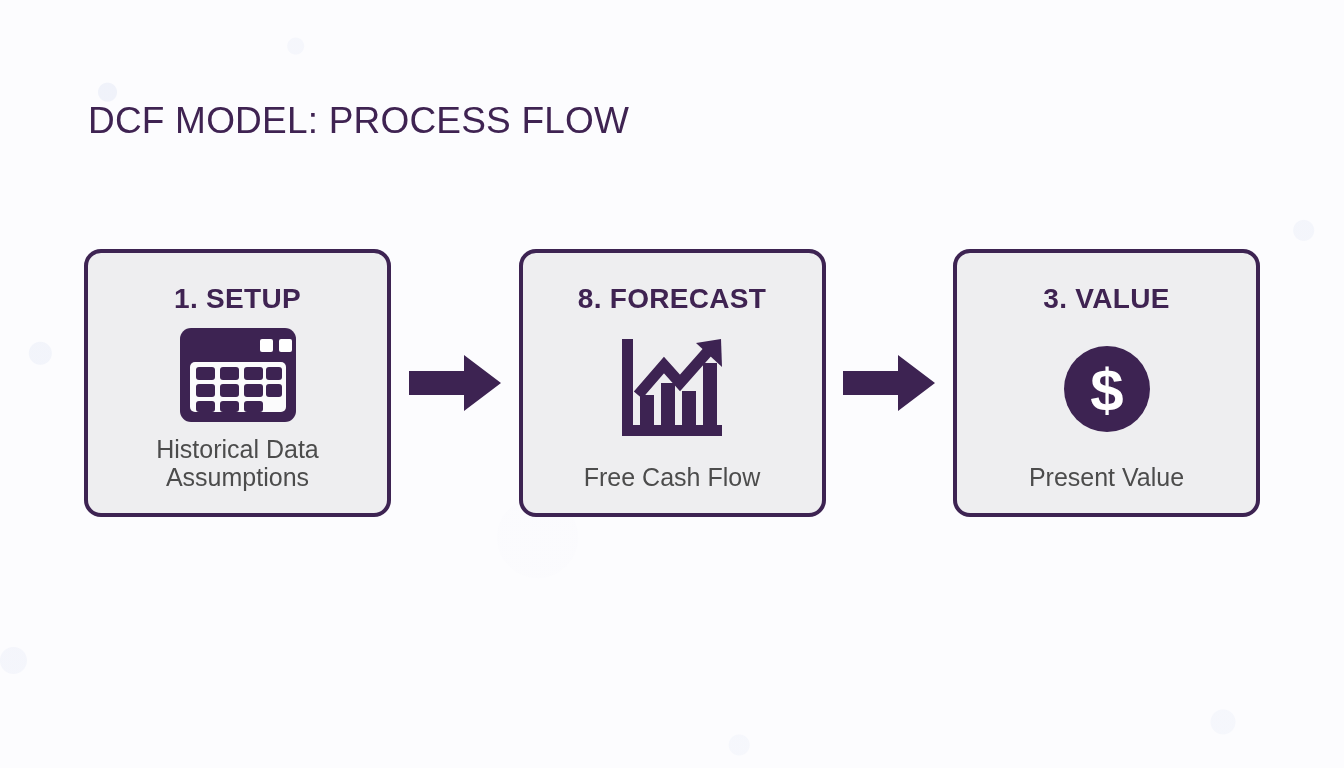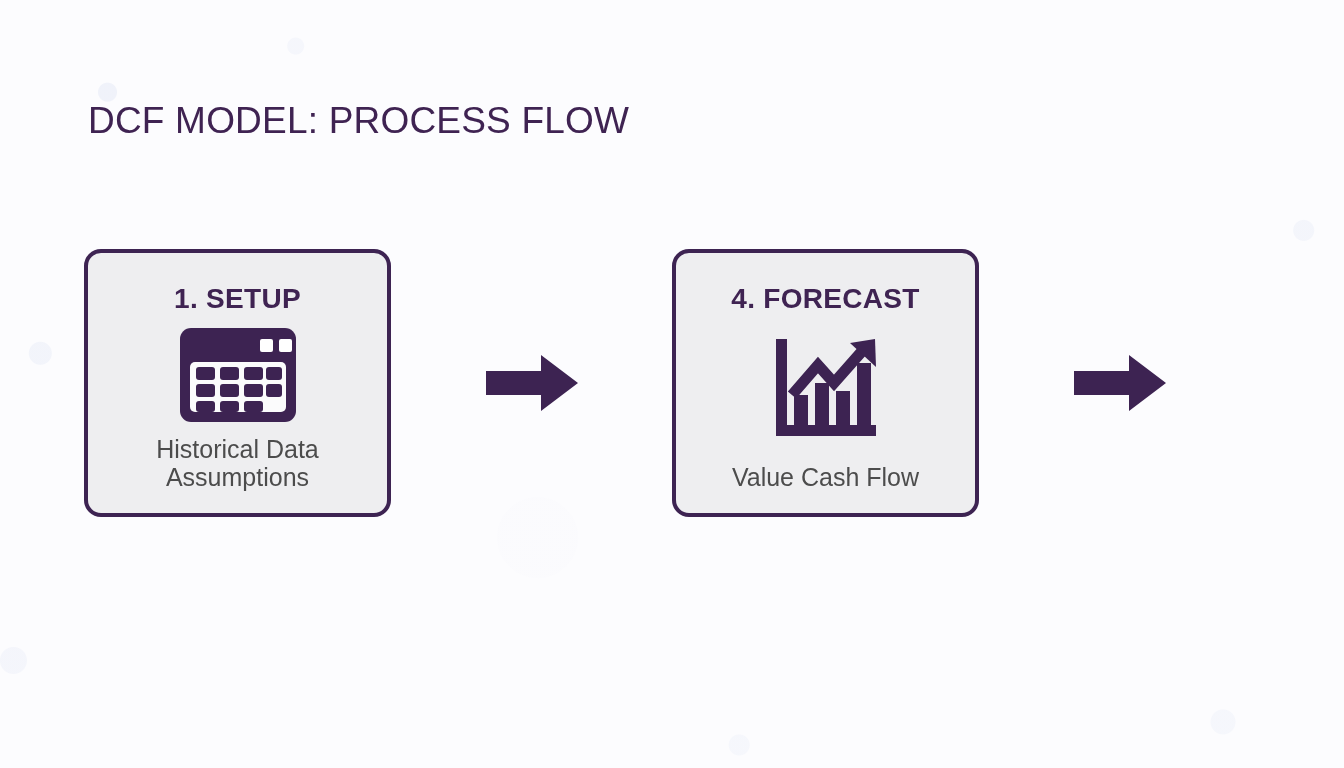--- a/index.html
+++ b/index.html
@@ -133,43 +133,55 @@
 
   <div class="arrow-wrap">
     <span>
       <svg width="92" height="56" viewBox="0 0 92 56">
         <path d="M0 16 H55 V0 L92 28 L55 56 V40 H0 Z" fill="#3d2352"></path>
       </svg>
     </span>
   </div>
 
   <div class="card">
-    <div class="card-title">4. FORECAST</div>
+    <div class="card-title">8. FORECAST</div>
     <div class="card-icon">
       <span>
         <svg width="108" height="104" viewBox="0 0 108 104">
 
           <path d="M4 2 h11 v86 h89 v11 H4 Z" fill="#3d2352"></path>
 
           <rect x="22" y="58" width="14" height="30" fill="#3d2352"></rect>
           <rect x="43" y="46" width="14" height="42" fill="#3d2352"></rect>
           <rect x="64" y="54" width="14" height="34" fill="#3d2352"></rect>
           <rect x="85" y="26" width="14" height="62" fill="#3d2352"></rect>
 
           <path d="M20 58 L46 28 L62 46 L92 12" stroke="#3d2352" stroke-width="11" fill="none" stroke-linejoin="miter" stroke-linecap="butt"></path>
 
           <path d="M103 2 L104 30 L78 6 Z" fill="#3d2352"></path>
         </svg>
       </span>
     </div>
-    <div class="card-caption">Value Cash Flow</div>
+    <div class="card-caption">Free Cash Flow</div>
   </div>
 
   <div class="arrow-wrap">
     <span>
       <svg width="92" height="56" viewBox="0 0 92 56">
         <path d="M0 16 H55 V0 L92 28 L55 56 V40 H0 Z" fill="#3d2352"></path>
       </svg>
     </span>
   </div>
 
+  <div class="card">
+    <div class="card-title">3. VALUE</div>
+    <div class="card-icon">
+      <span>
+        <svg width="88" height="88" viewBox="0 0 88 88">
+          <circle cx="44" cy="44" r="43" fill="#3d2352"></circle>
+          <text x="44" y="45" text-anchor="middle" dominant-baseline="central" font-family="Liberation Sans, sans-serif" font-size="60" font-weight="bold" fill="#ffffff">$</text>
+        </svg>
+      </span>
+    </div>
+    <div class="card-caption">Present Value</div>
+  </div>
 
 </div>
 
 </body></html>

